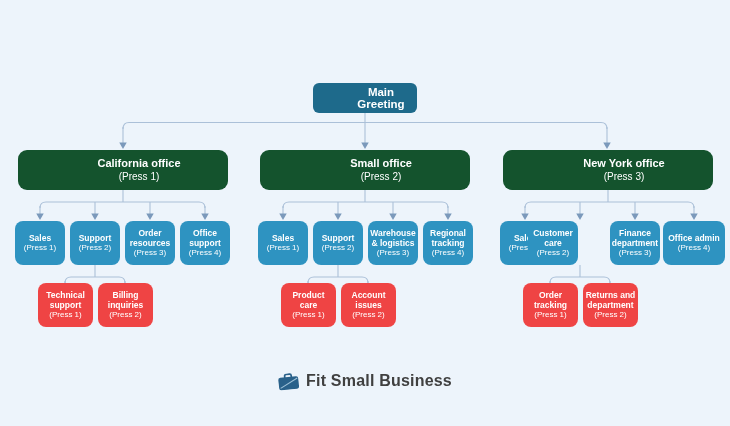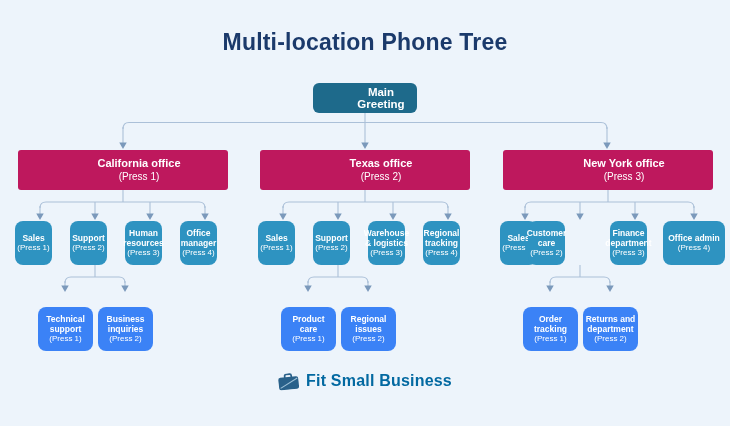--- a/index.html
+++ b/index.html
@@ -11,43 +11,42 @@
   .title{
     position:absolute;top:29px;left:0;right:0;text-align:center;
     font-size:23px;font-weight:800;color:#1b3a6b;letter-spacing:.2px;
   }
   .node{color:#fff;display:flex;flex-direction:column;align-items:center;
     justify-content:center;text-align:center;box-sizing:border-box;position:absolute;padding-left:32px;}
   .root-box{
     left:313px;top:83px;width:104px;height:30px;border-radius:6px;
     background:#1e6a8b;font-size:11.5px;font-weight:700;
   }
-  .office{top:150px;width:210px;height:40px;border-radius:3px;background:#be185d;}
+  .office{top:150px;width:210px;height:40px;border-radius:9px;background:#14532d;}
   .office .label{font-size:11px;font-weight:700;line-height:1.2;}
   .office .press{font-size:10px;font-weight:400;line-height:1.2;}
-  .child{top:221px;width:37px;height:44px;border-radius:8px;background:#2e93c1;padding:2px;}
+  .child{top:221px;width:50px;height:44px;border-radius:8px;background:#2e93c1;padding:2px;}
   .child .label{font-size:8.5px;font-weight:700;line-height:1.18;}
   .child .press{font-size:8px;font-weight:400;line-height:1.25;}
-  .gc{top:307px;width:55px;height:44px;border-radius:8px;background:#3b82f6;padding:2px;}
+  .gc{top:283px;width:55px;height:44px;border-radius:8px;background:#ef4444;padding:2px;}
   .gc .label{font-size:8.5px;font-weight:700;line-height:1.18;}
   .gc .press{font-size:8px;font-weight:400;line-height:1.25;}
   .connectors{position:absolute;left:0;top:0;width:730px;height:426px;pointer-events:none;}
   .brand{
     position:absolute;top:369px;left:0;right:0;height:24px;
     display:flex;align-items:center;justify-content:center;gap:7px;
-    color:#0369a1;font-weight:700;font-size:16px;letter-spacing:.2px;
+    color:#404040;font-weight:700;font-size:16px;letter-spacing:.2px;
   }
   .brand svg{transform:rotate(-6deg);}
 </style>
 </head>
 <body>
 
 <div class="canvas">
 
-  <div class="title">Multi-location Phone Tree</div>
 
   <svg class="connectors" width="730" height="426" viewBox="0 0 730 426">
     <defs>
       <marker id="arw" viewBox="0 0 7 8" markerWidth="7" markerHeight="8" refX="0.5" refY="4" orient="auto">
         <path d="M0,0.6 L6,4 L0,7.4 Z" fill="#7b99bb"></path>
       </marker>
     </defs>
     <g stroke="#abc0d8" stroke-width="1.1" fill="none">
 
       <path d="M123,129 Q123,122.5 129,122.5 H601 Q607,122.5 607,129"></path>
@@ -103,38 +102,38 @@
   </div>
   <div class="node child" style="left:15px">
     <div class="label">Sales</div>
     <div class="press">(Press 1)</div>
   </div>
   <div class="node child" style="left:70px">
     <div class="label">Support</div>
     <div class="press">(Press 2)</div>
   </div>
   <div class="node child" style="left:125px">
-    <div class="label">Human resources</div>
+    <div class="label">Order resources</div>
     <div class="press">(Press 3)</div>
   </div>
   <div class="node child" style="left:180px">
-    <div class="label">Office manager</div>
+    <div class="label">Office support</div>
     <div class="press">(Press 4)</div>
   </div>
   <div class="node gc" style="left:38px">
     <div class="label">Technical support</div>
     <div class="press">(Press 1)</div>
   </div>
   <div class="node gc" style="left:98px">
-    <div class="label">Business inquiries</div>
+    <div class="label">Billing inquiries</div>
     <div class="press">(Press 2)</div>
   </div>
 
   <div class="node office" style="left:260px">
-    <div class="label">Texas office</div>
+    <div class="label">Small office</div>
     <div class="press">(Press 2)</div>
   </div>
   <div class="node child" style="left:258px">
     <div class="label">Sales</div>
     <div class="press">(Press 1)</div>
   </div>
   <div class="node child" style="left:313px">
     <div class="label">Support</div>
     <div class="press">(Press 2)</div>
   </div>
@@ -144,21 +143,21 @@
   </div>
   <div class="node child" style="left:423px">
     <div class="label">Regional tracking</div>
     <div class="press">(Press 4)</div>
   </div>
   <div class="node gc" style="left:281px">
     <div class="label">Product care</div>
     <div class="press">(Press 1)</div>
   </div>
   <div class="node gc" style="left:341px">
-    <div class="label">Regional issues</div>
+    <div class="label">Account issues</div>
     <div class="press">(Press 2)</div>
   </div>
 
   <div class="node office" style="left:503px">
     <div class="label">New York office</div>
     <div class="press">(Press 3)</div>
   </div>
   <div class="node child" style="left:500px">
     <div class="label">Sales</div>
     <div class="press">(Press 1)</div>

